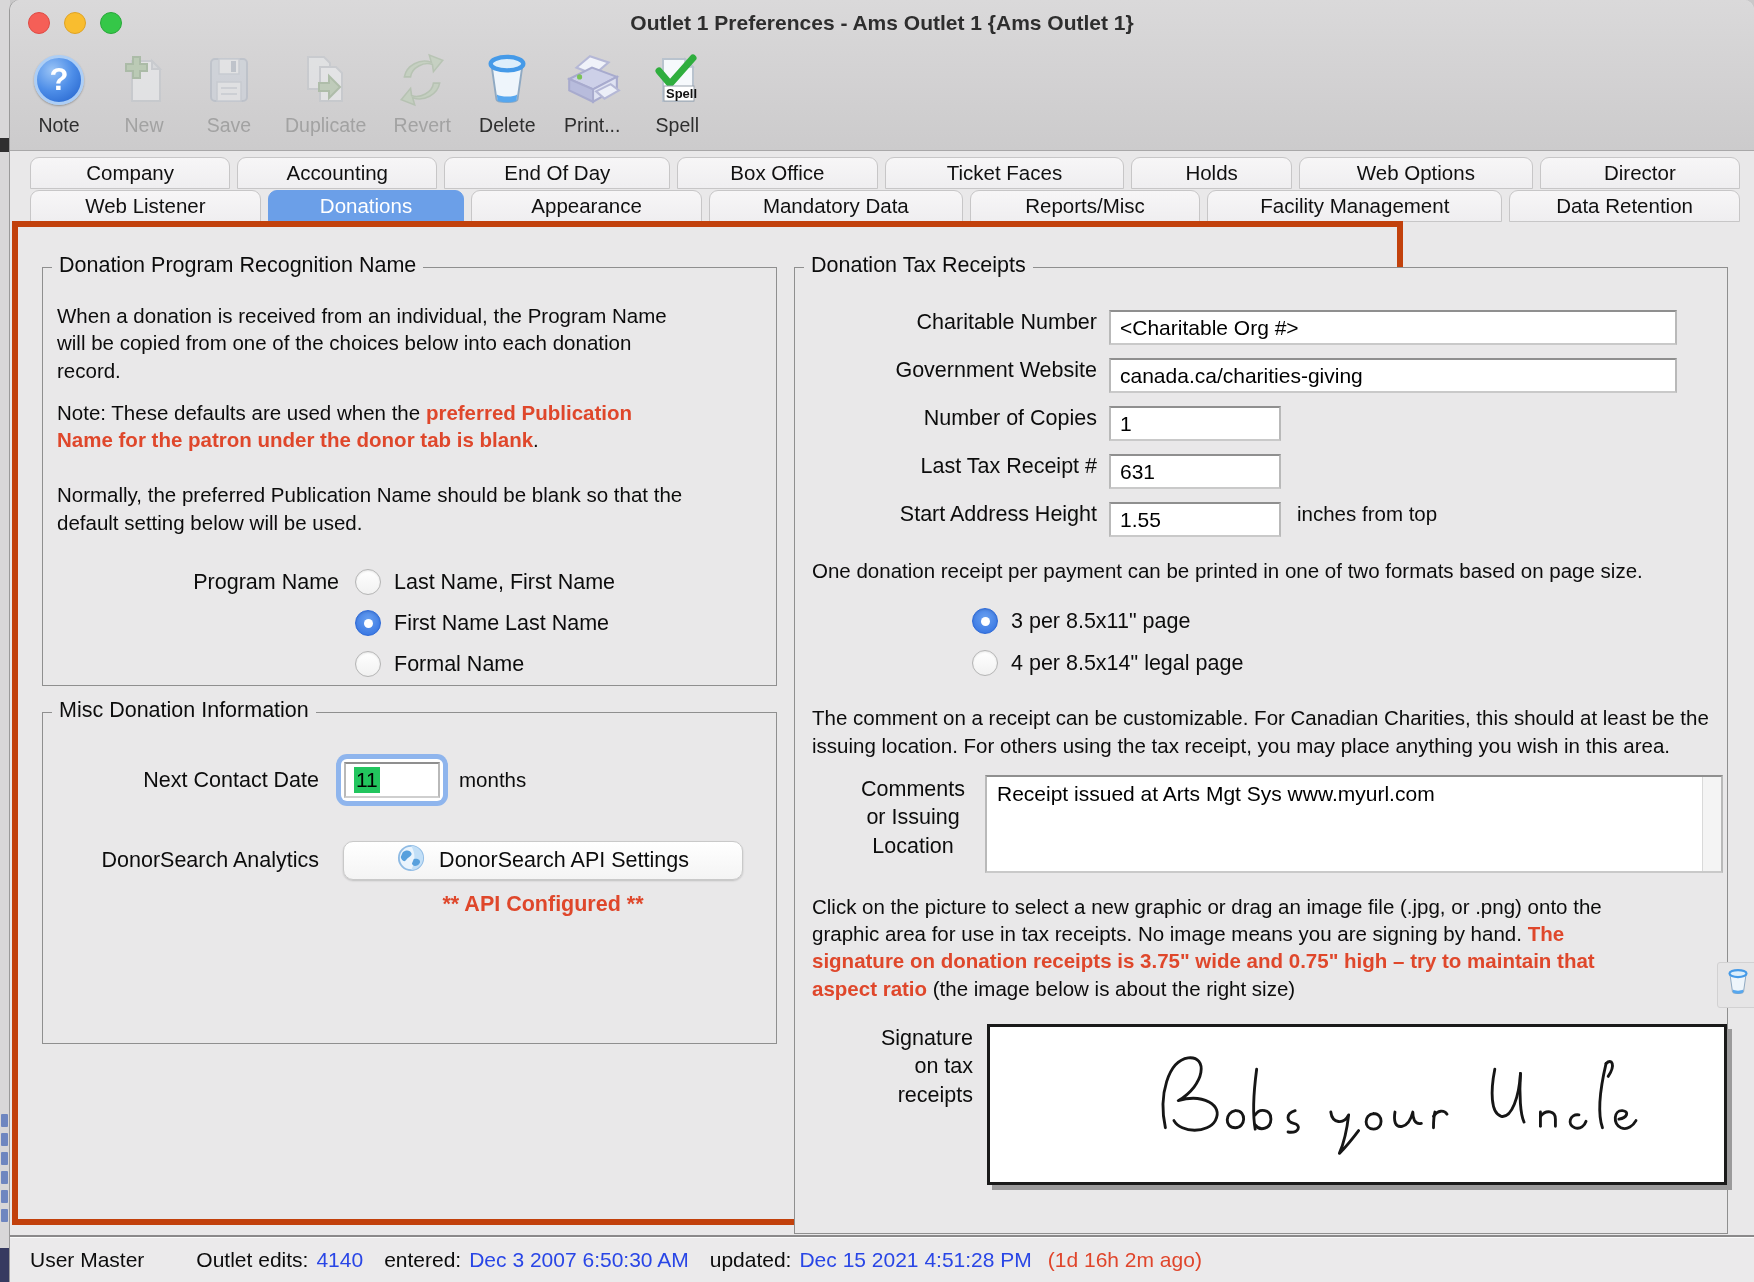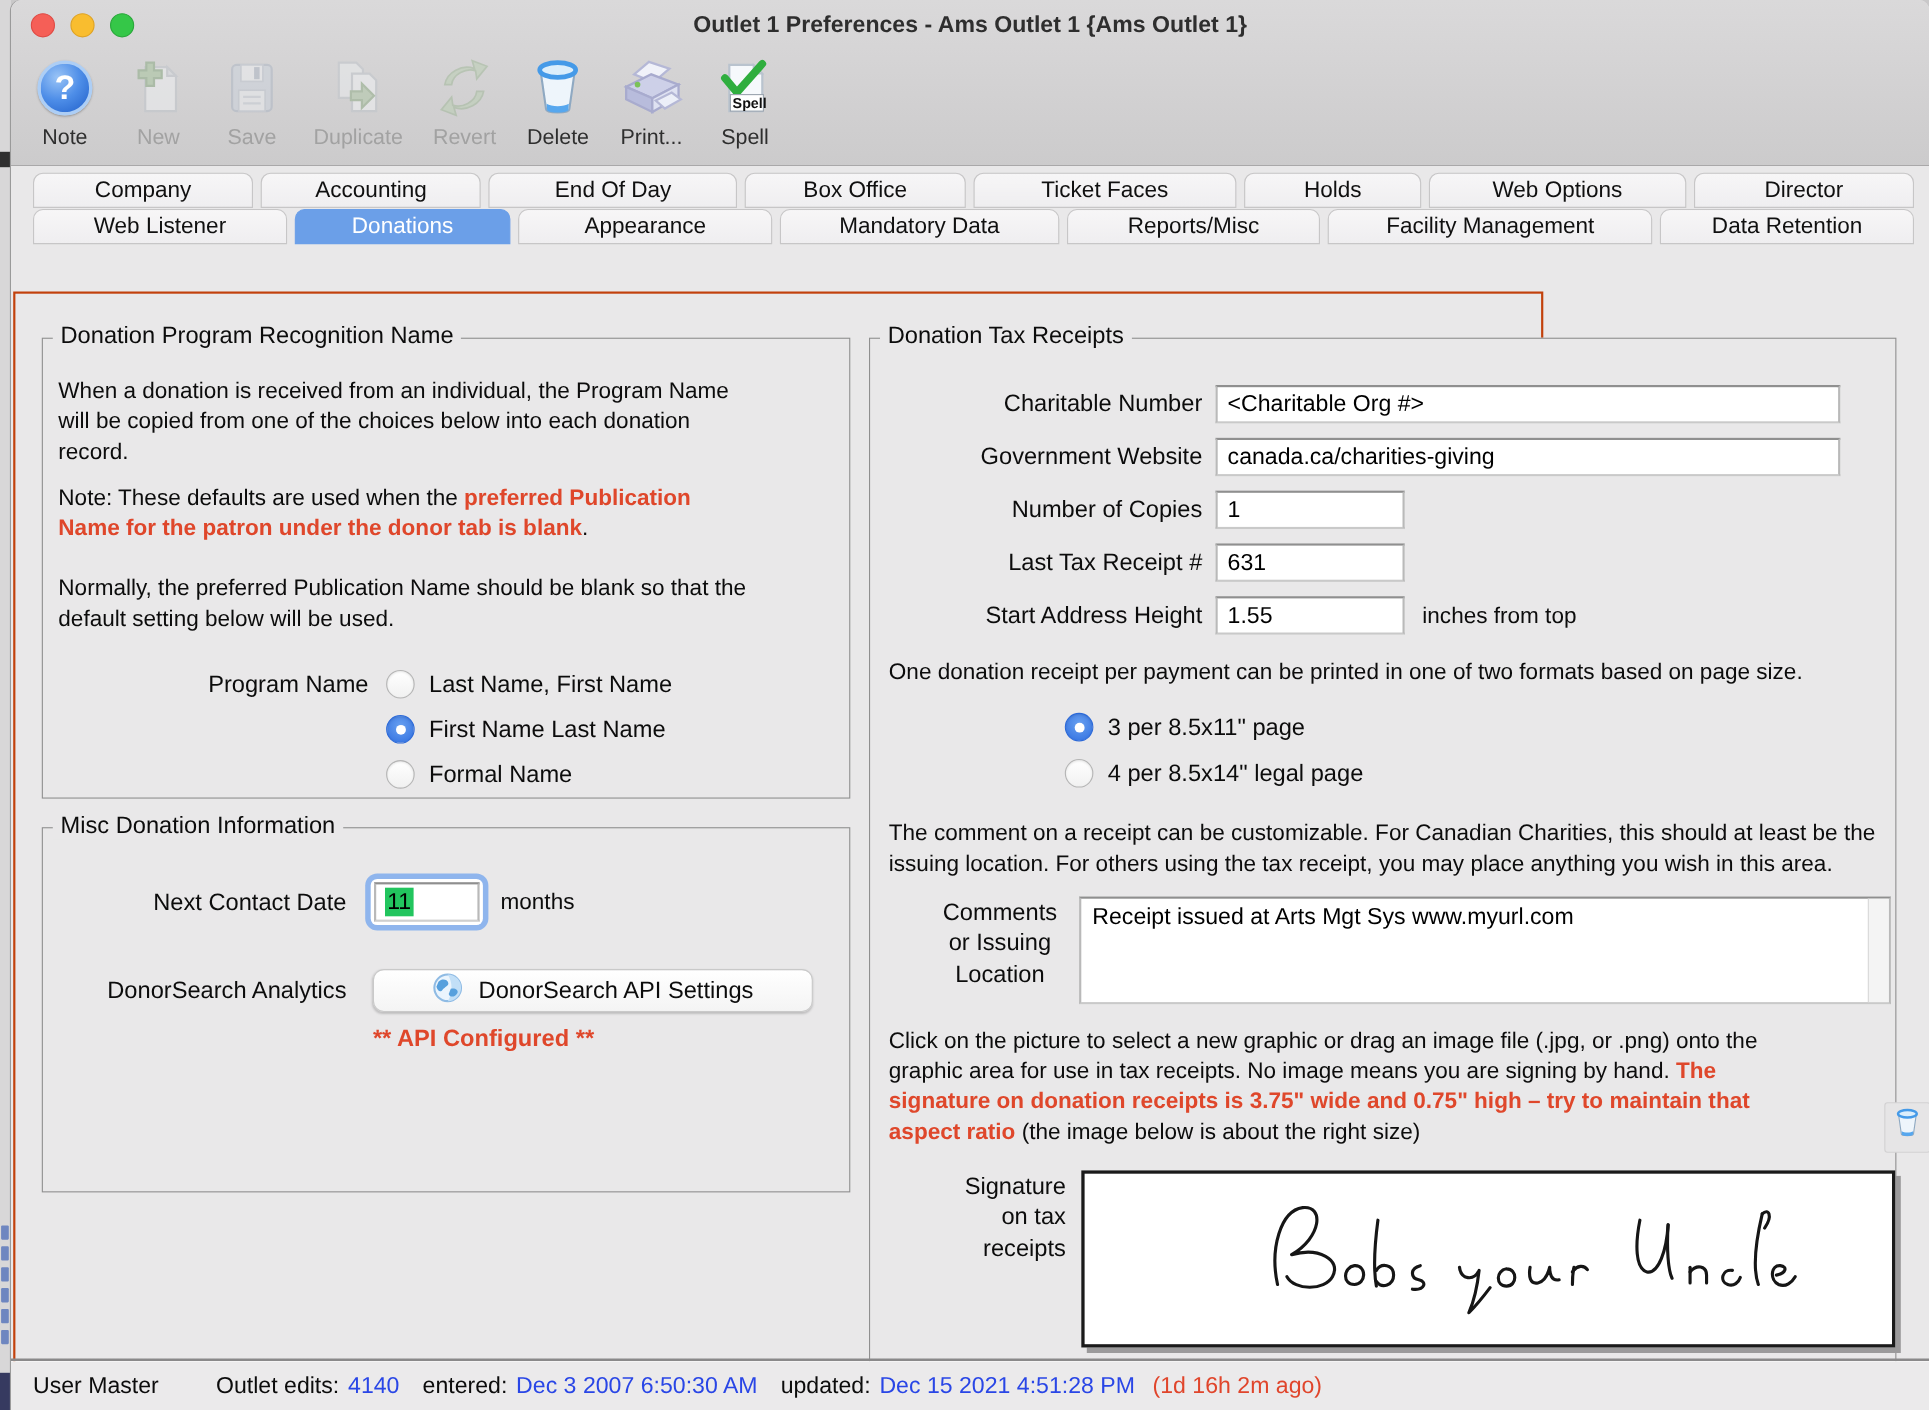--- a/index.html
+++ b/index.html
@@ -49,21 +49,21 @@
          background:linear-gradient(#f7f6f7,#efeef0); border:1px solid #c7c6c7;
          border-radius:9px 9px 0 0; font-size:20.5px; color:#101010; cursor:default; }
   .tab.selected { background:#6b9fe8; border-color:#6b9fe8; color:#fff; }
   .tabrow1 .tab:nth-child(3){flex:1.13} .tabrow1 .tab:nth-child(5){flex:1.2}
   .tabrow1 .tab:nth-child(6){flex:.8}  .tabrow1 .tab:nth-child(7){flex:1.17}
   .tabrow2 .tab:nth-child(2){flex:.85} .tabrow2 .tab:nth-child(4){flex:1.1}
   .tabrow2 .tab:nth-child(6){flex:1.28}
 
   
   .panel { position:absolute; left:2px; top:221px; width:1391px; height:1004px;
-           border:2px solid #c2410c; background:#e9e8e9;margin-top:44px; }
+           border:6px solid #c2410c; background:#e9e8e9; }
 
   
   .gbox { position:absolute; border:1px solid #8f8f8f; background:#e9e8e9; }
   .gbox .legend { position:absolute; top:-15px; left:9px; background:#e9e8e9;
                   padding:0 7px; font-size:21.5px; color:#0c0c0c; }
   .gb1 { left:24px;  top:40px;  width:735px; height:419px; }
   .gb2 { left:24px;  top:485px; width:735px; height:332px; }
   .gb3 { left:776px; top:40px;  width:934px; height:967px; }
 
   p.desc { font-size:20.5px; line-height:1.33; color:#0c0c0c; }
@@ -96,26 +96,26 @@
   .tm-input { background:#fff; border:2px solid; border-color:#8f8f8f #b9b9b9 #cfcfcf #b9b9b9;
               height:36px; font-size:21px; color:#000; padding:0 8px; display:flex; align-items:center; }
   .tm-input.small { width:96px; }
   .sel-hl { background:#22c55e; padding:1px 2px; }
   .suffix { margin-left:16px; font-size:20.5px; color:#0c0c0c; }
   .ds-row { margin-top:40px; }
   .ds-button { margin-left:24px; width:400px; height:39px; border-radius:10px;
                background:linear-gradient(#ffffff,#f4f4f4); border:1px solid #c9c9c9;
                box-shadow:0 1px 2px rgba(0,0,0,.18); display:flex; align-items:center;
                justify-content:center; gap:14px; font-size:21.5px; color:#0c0c0c; cursor:default; }
-  .api-status { margin-left:300px; width:400px; text-align:left; margin-top:12px;
+  .api-status { margin-left:300px; width:400px; text-align:center; margin-top:12px;
                 font-size:21.5px; font-weight:bold; color:#df472b; }
 
   
   .gb3-content { padding-top:42px; }
-  .frow { display:flex; align-items:center; margin-bottom:13px; padding-left:12px; }
+  .frow { display:flex; margin-bottom:13px; padding-left:12px; }
   .frow .t-label { width:290px; text-align:right; font-size:21.5px; color:#0c0c0c;
                    flex:0 0 auto; margin-right:12px; }
   .t-input { background:#fff; border:2px solid; border-color:#8f8f8f #b9b9b9 #c9c9c9 #b9b9b9;
              height:35px; font-size:21px; font-family:"Liberation Sans",sans-serif;
              color:#000; padding:0 9px; }
   .t-input.wide { width:568px; } .t-input.small { width:172px; }
   .gb3 p.desc { margin:20px 18px 0 17px; }
   .tax-radios { margin:16px 0 0 177px; }
   .tax-radios .radio-row { height:42px; }
   .comments-row { display:flex; margin-top:16px; }

